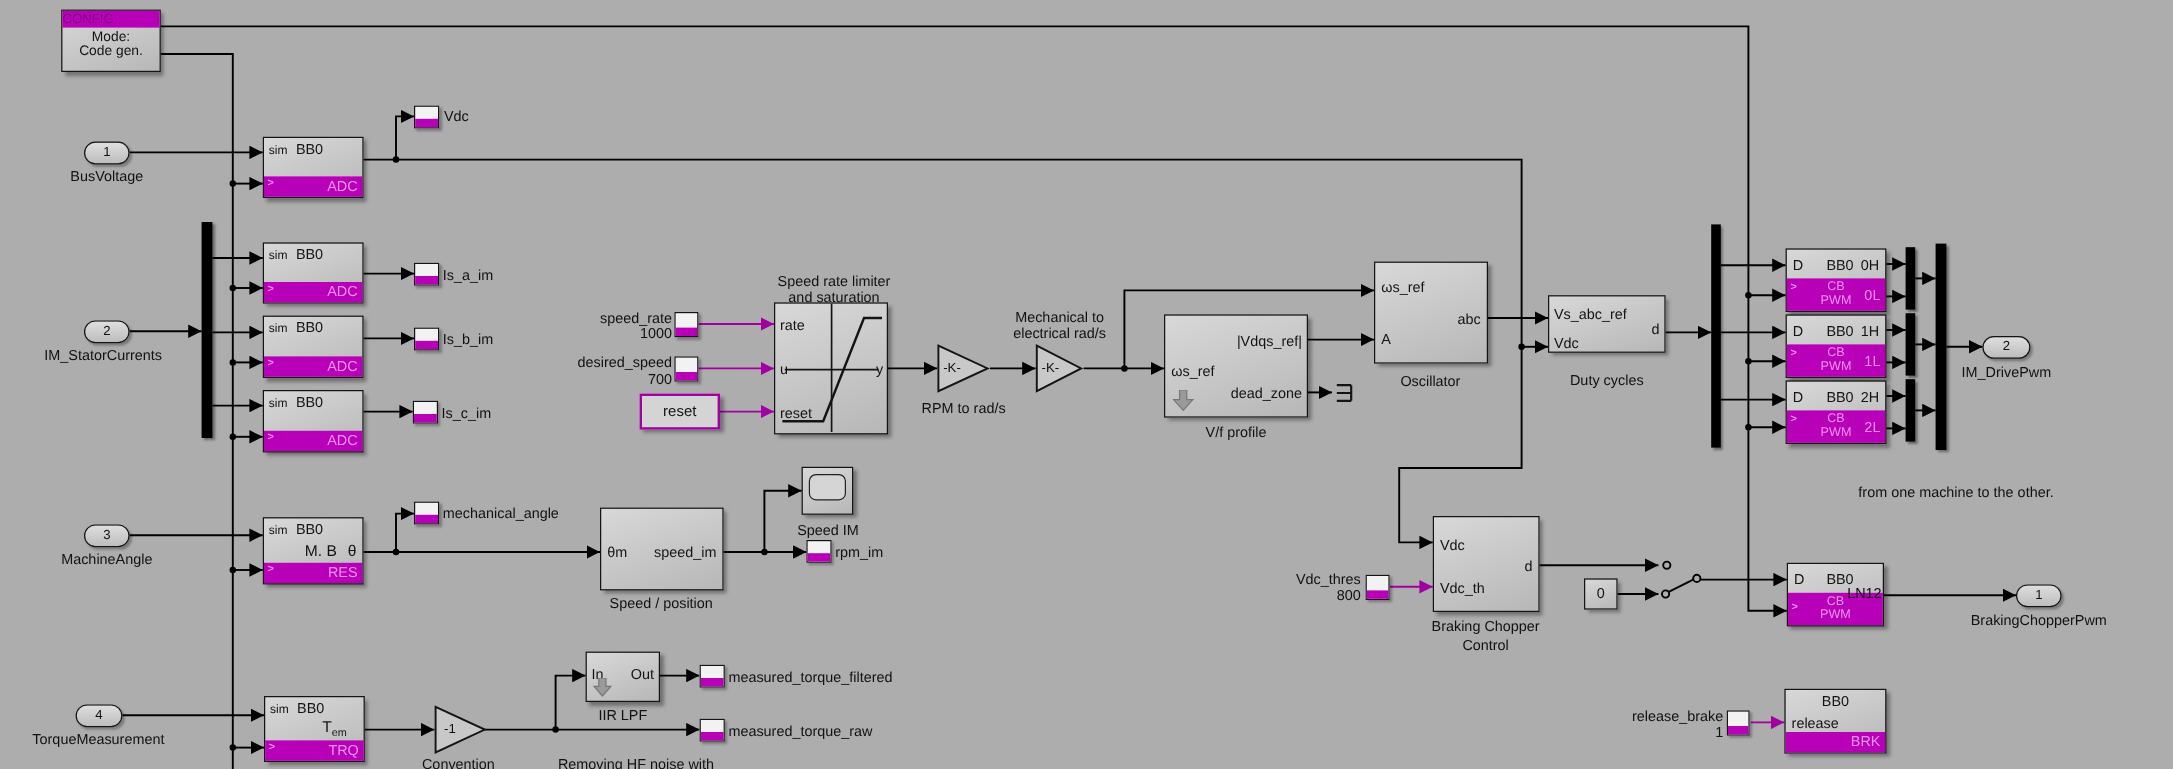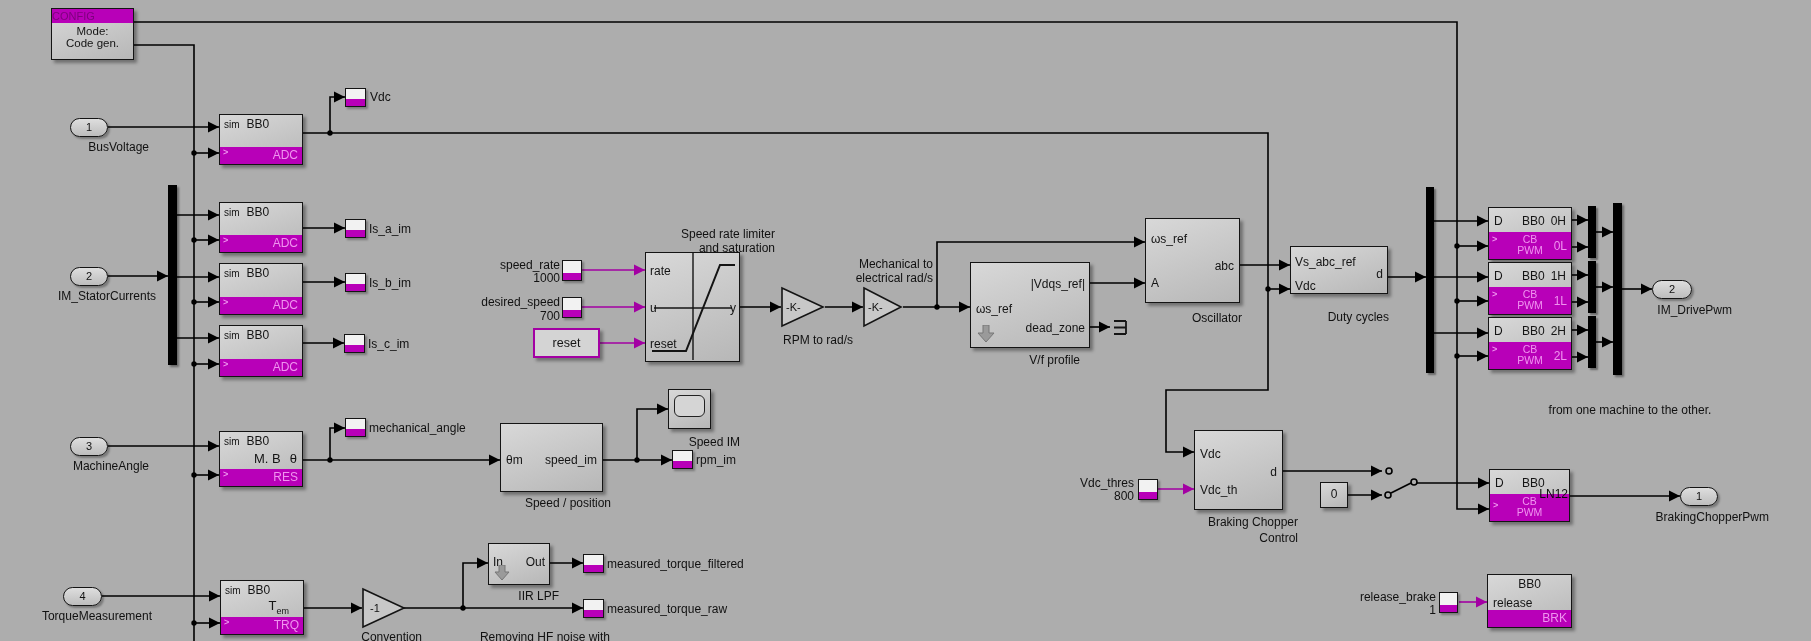--- a/index.html
+++ b/index.html
@@ -6,21 +6,21 @@
   #canvas{position:relative;width:1811px;height:641px;background:#adadad;
           font-family:"Liberation Sans",sans-serif;color:#111;}
   #wires{position:absolute;left:0;top:0;z-index:1;}
   .blk{position:absolute;z-index:2;background:linear-gradient(160deg,#d8d8d8,#b7b7b7);
        border:1.6px solid #141414;box-shadow:3px 3px 3px rgba(0,0,0,.35);
        box-sizing:border-box;font-size:12px;color:#141414;}
   .magrow{background:#b800b8;color:#f093f0;}
   .oval{position:absolute;z-index:2;border:1.6px solid #141414;border-radius:10px;
         background:linear-gradient(#dedede,#bdbdbd);text-align:center;font-size:11px;
         box-shadow:2px 2px 2px rgba(0,0,0,.3);box-sizing:border-box;}
-  .lbl{position:absolute;z-index:2;font-size:12px;color:#111;text-align:right;white-space:nowrap;}
+  .lbl{position:absolute;z-index:2;font-size:12px;color:#111;text-align:center;white-space:nowrap;}
   .tlbl{position:absolute;z-index:2;font-size:12px;color:#111;white-space:nowrap;}
   .rlbl{position:absolute;z-index:2;font-size:12px;color:#111;text-align:right;white-space:nowrap;}
   .tag{position:absolute;z-index:2;width:21px;height:19px;border:1.6px solid #141414;
        background:#f2f2f2;box-shadow:2px 2px 2px rgba(0,0,0,.3);box-sizing:border-box;}
   .tag .mg{position:absolute;left:0;right:0;bottom:0;height:7px;background:#b800b8;}
   .bar{position:absolute;z-index:2;background:#000;box-shadow:2px 2px 2px rgba(0,0,0,.4);}
   .chev{position:absolute;left:3px;top:0px;font-size:9px;font-weight:bold;color:#f093f0;}
   .r1{display:flex;align-items:baseline;gap:7px;padding:2px 4px 0;height:15px;}
   .sim{font-size:10px;} .bb0{font-size:12px;}
   .r2{text-align:right;padding-right:16px;font-size:12px;margin-top:20px;}

